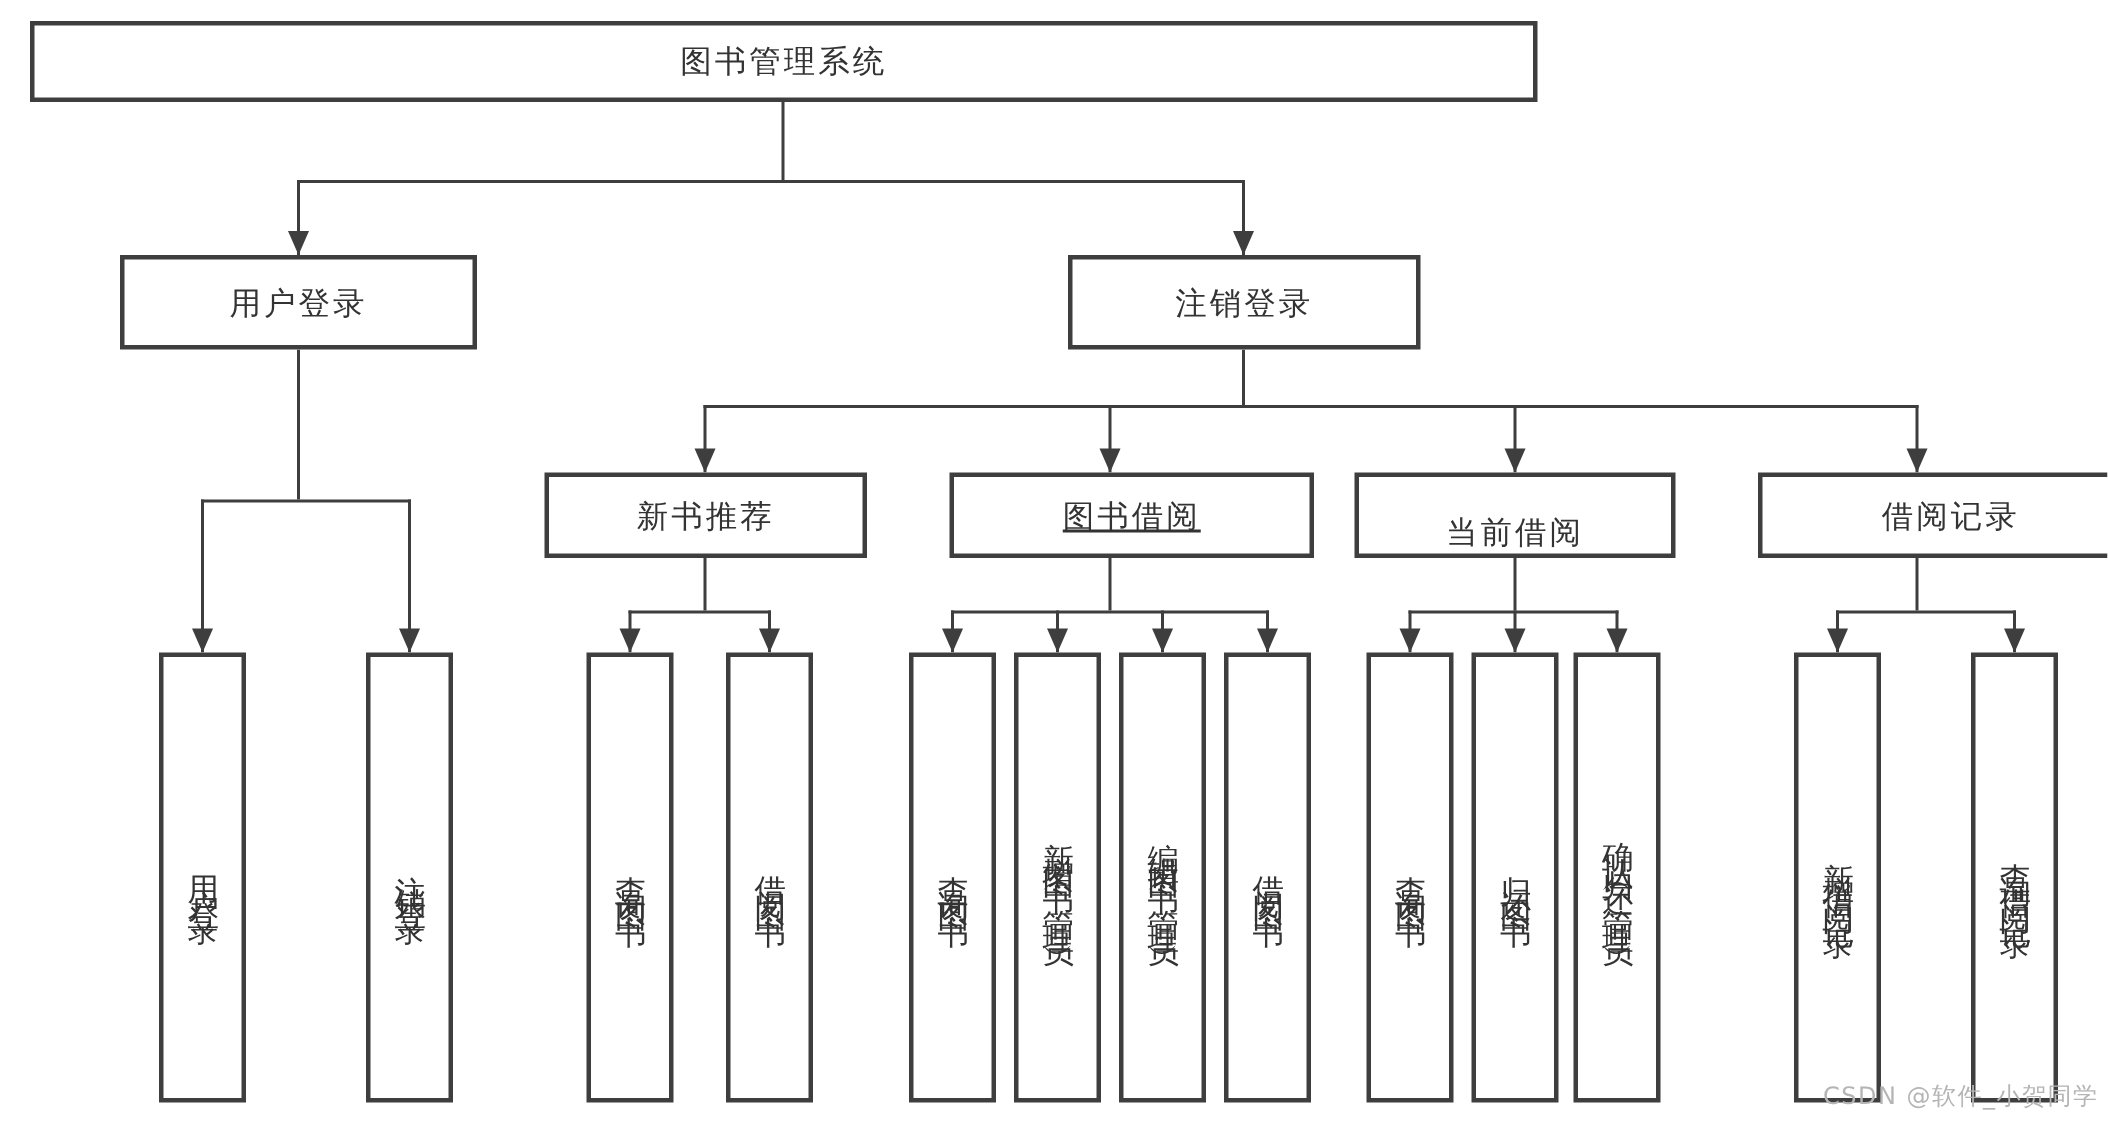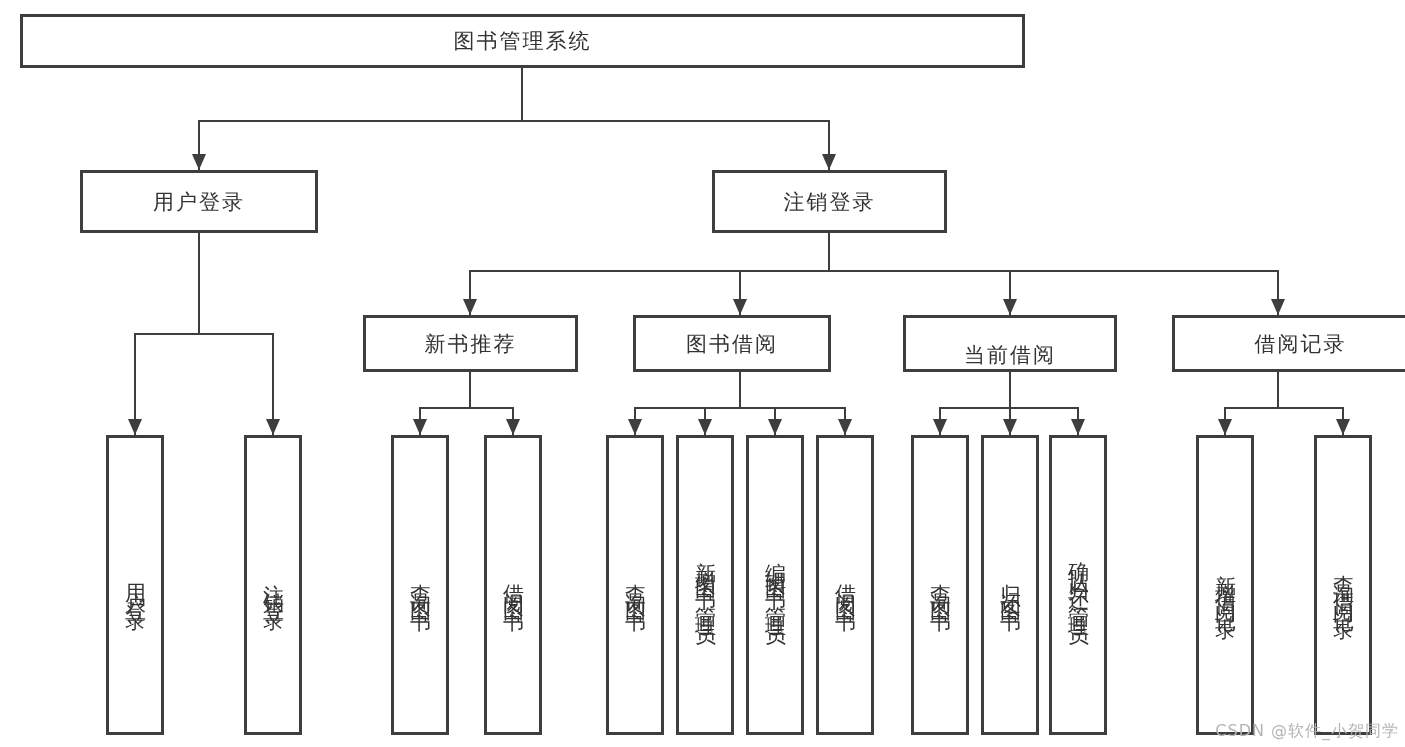--- a/index.html
+++ b/index.html
@@ -120,21 +120,21 @@
   <div class="box hbox" style="left:80px; top:170px; width:238px; height:63px;">
     <span class="lbl">用户登录</span>
   </div>
   <div class="box hbox" style="left:712px; top:170px; width:235px; height:63px;">
     <span class="lbl">注销登录</span>
   </div>
 
   <div class="box hbox" style="left:363px; top:315px; width:215px; height:57px;">
     <span class="lbl">新书推荐</span>
   </div>
-  <div class="box hbox" style="left:633px; top:315px; width:198px; height:57px;">
+  <div class="box hbox" style="left:633px; top:315px; width:243px; height:57px;text-decoration:underline;">
     <span class="lbl">图书借阅</span>
   </div>
   <div class="box hbox" style="left:903px; top:315px; width:214px; height:57px;align-items:flex-end;">
     <span class="lbl">当前借阅</span>
   </div>
   <div class="box hbox" style="left:1172px; top:315px; width:257px; height:57px;">
     <span class="lbl">借阅记录</span>
   </div>
 
   <div class="box leaf" style="left:106px;">

